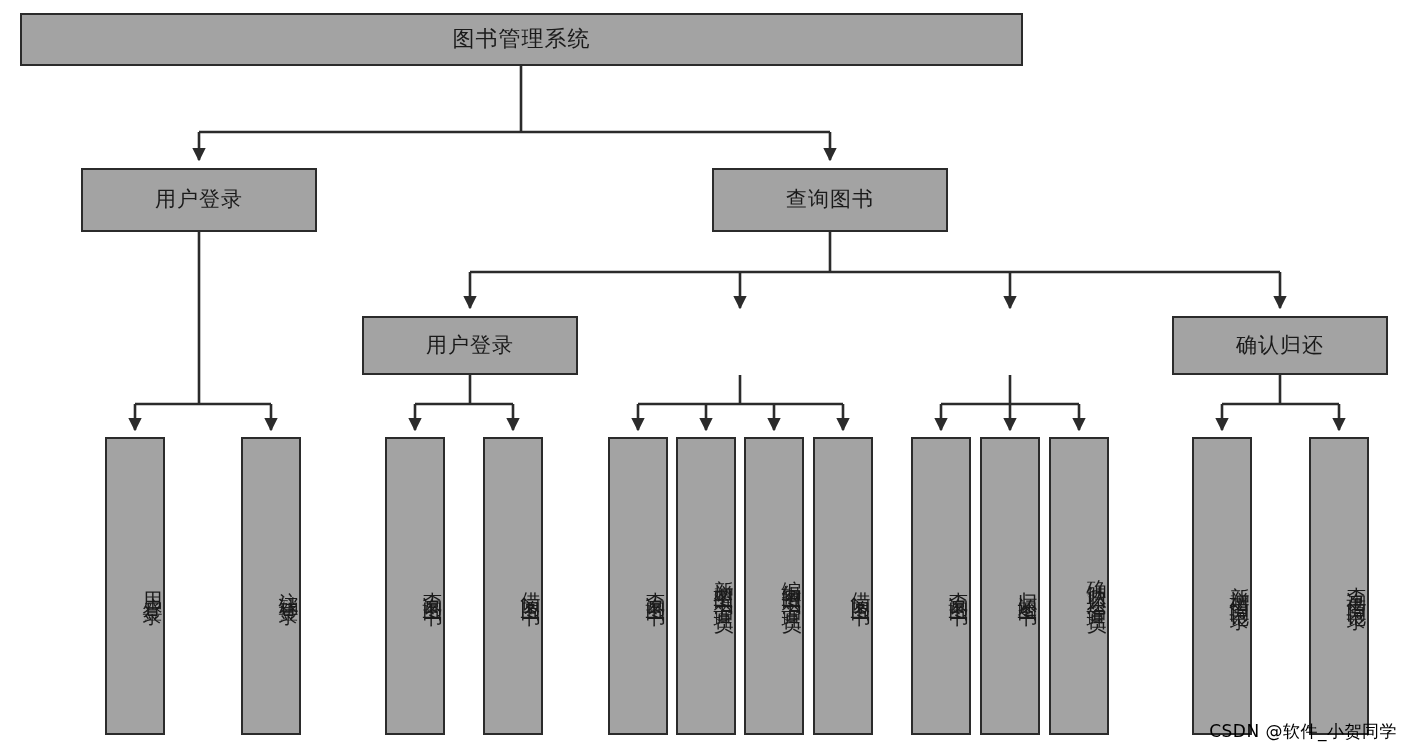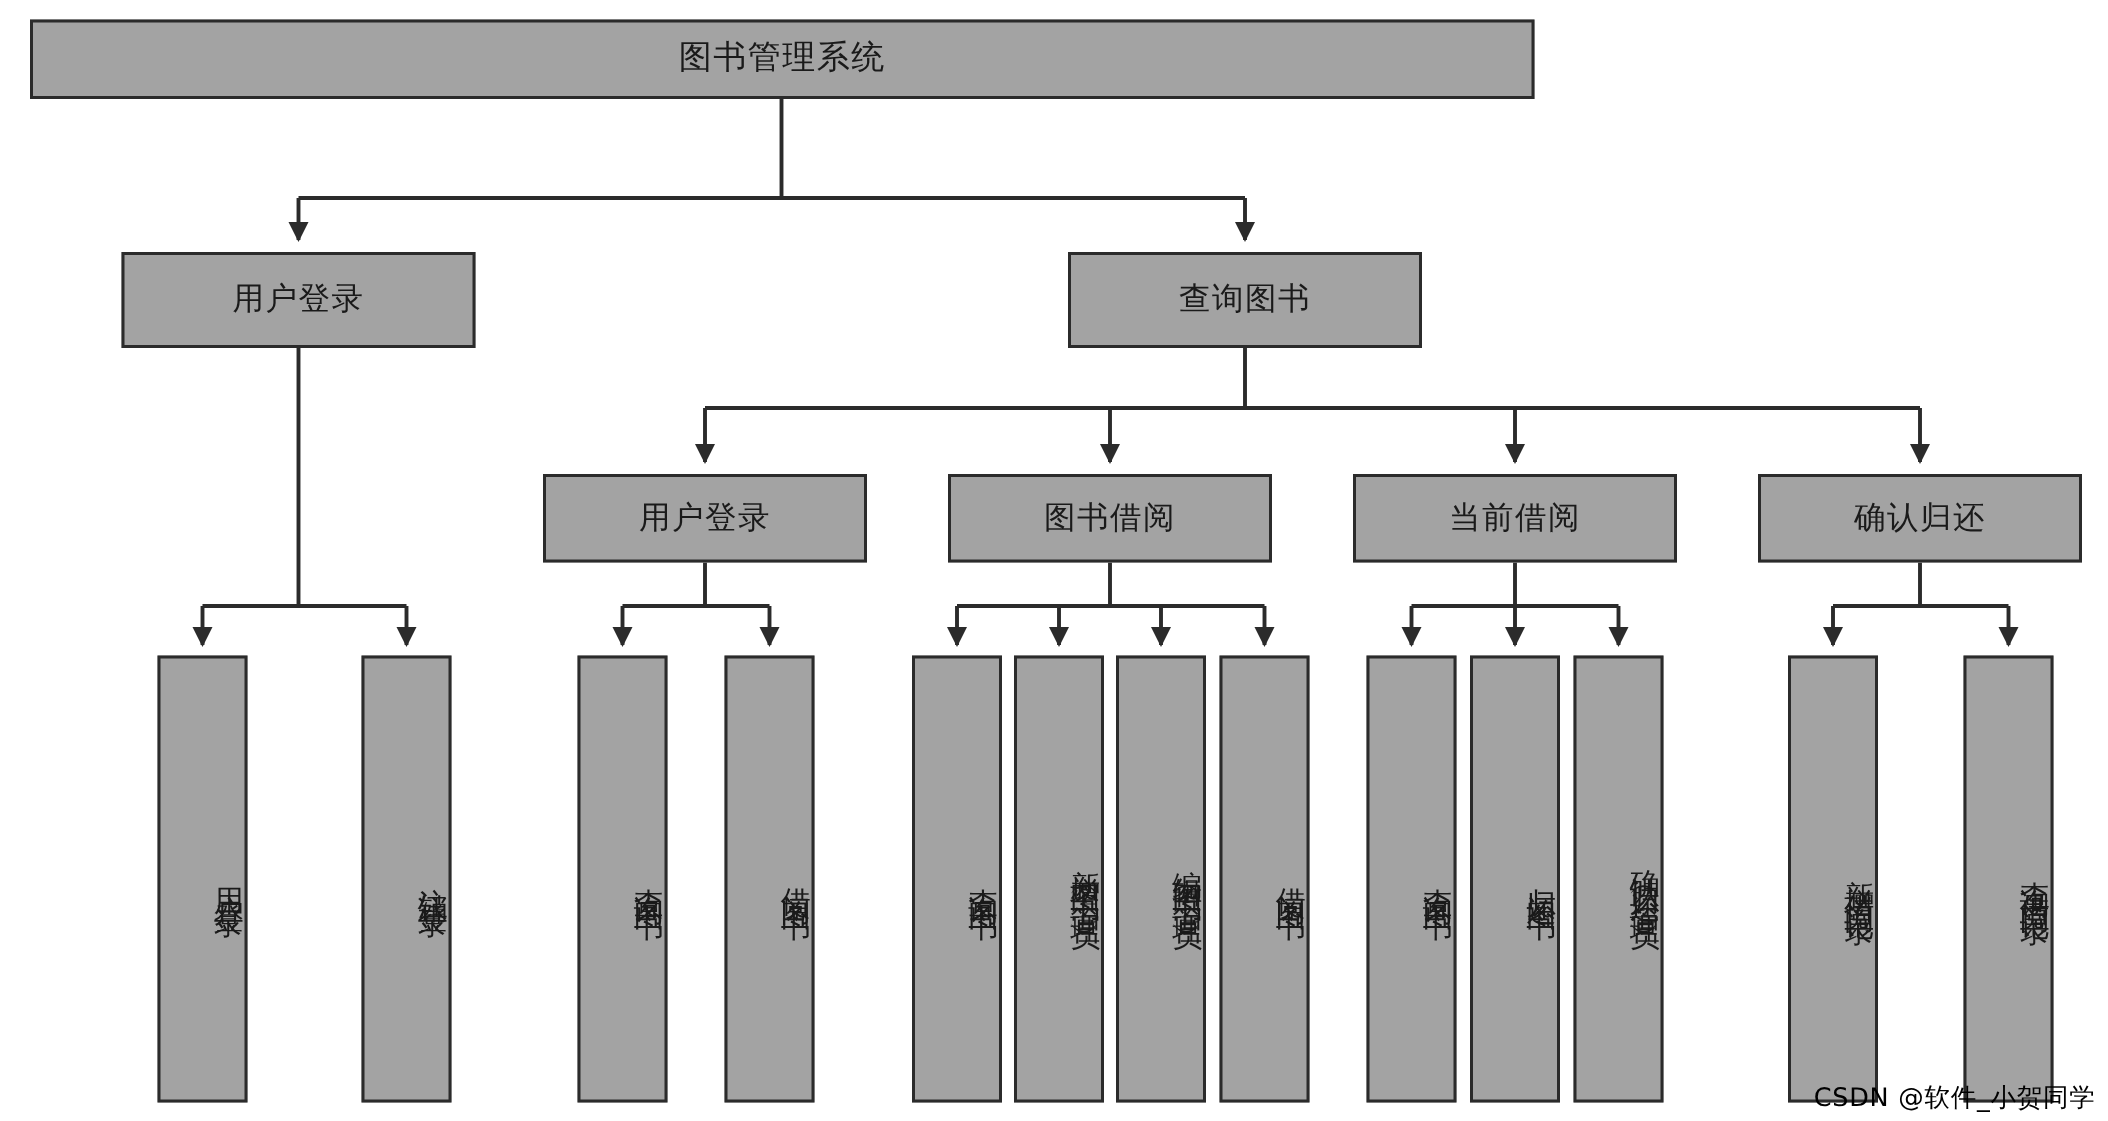--- a/index.html
+++ b/index.html
@@ -131,26 +131,20 @@
   <div class="node h" style="left:81px;top:168px;width:236px;height:64px;">
     <span>用户登录</span>
   </div>
   <div class="node h" style="left:712px;top:168px;width:236px;height:64px;">
     <span>查询图书</span>
   </div>
 
   <div class="node h" style="left:362px;top:316px;width:216px;height:59px;">
     <span>用户登录</span>
   </div>
-  <div class="node h" style="left:632px;top:316px;width:216px;height:59px;">
-    <span>图书借阅</span>
-  </div>
-  <div class="node h" style="left:902px;top:316px;width:216px;height:59px;">
-    <span>当前借阅</span>
-  </div>
   <div class="node h" style="left:1172px;top:316px;width:216px;height:59px;">
     <span>确认归还</span>
   </div>
 
   <div class="node v" style="left:105px;top:437px;width:60px;height:298px;">
     <span class="vtext">用户登录</span>
   </div>
   <div class="node v" style="left:241px;top:437px;width:60px;height:298px;">
     <span class="vtext">注销登录</span>
   </div>

